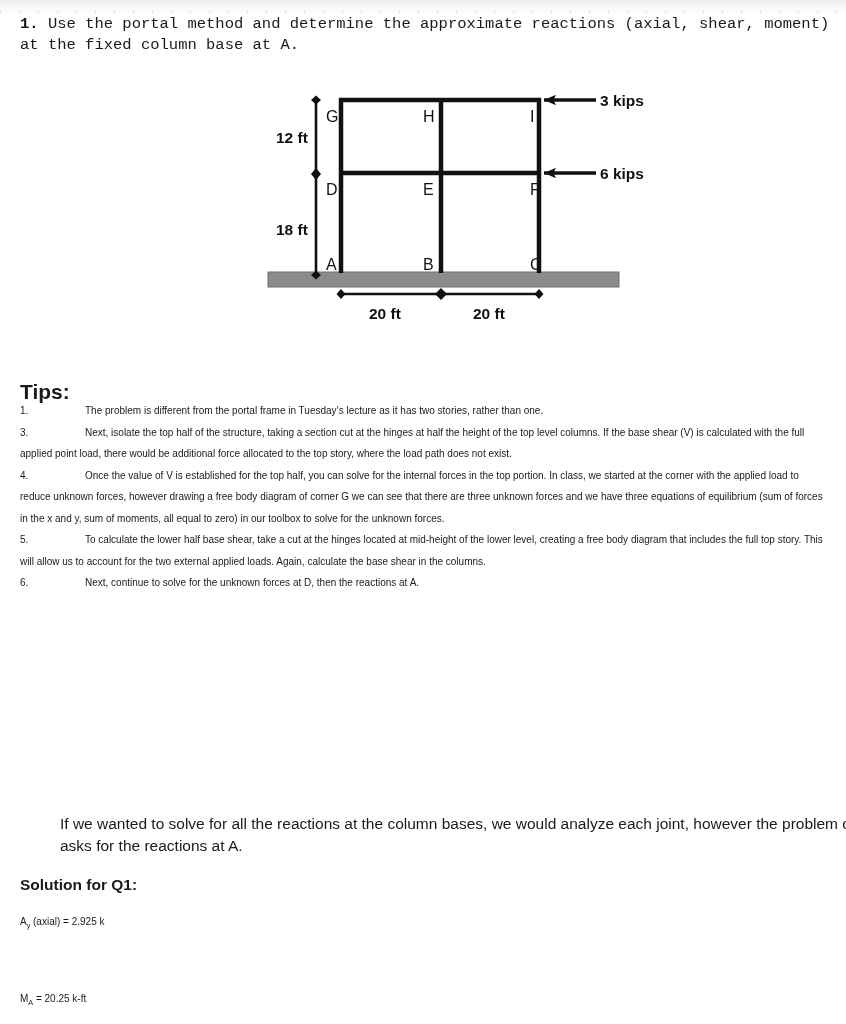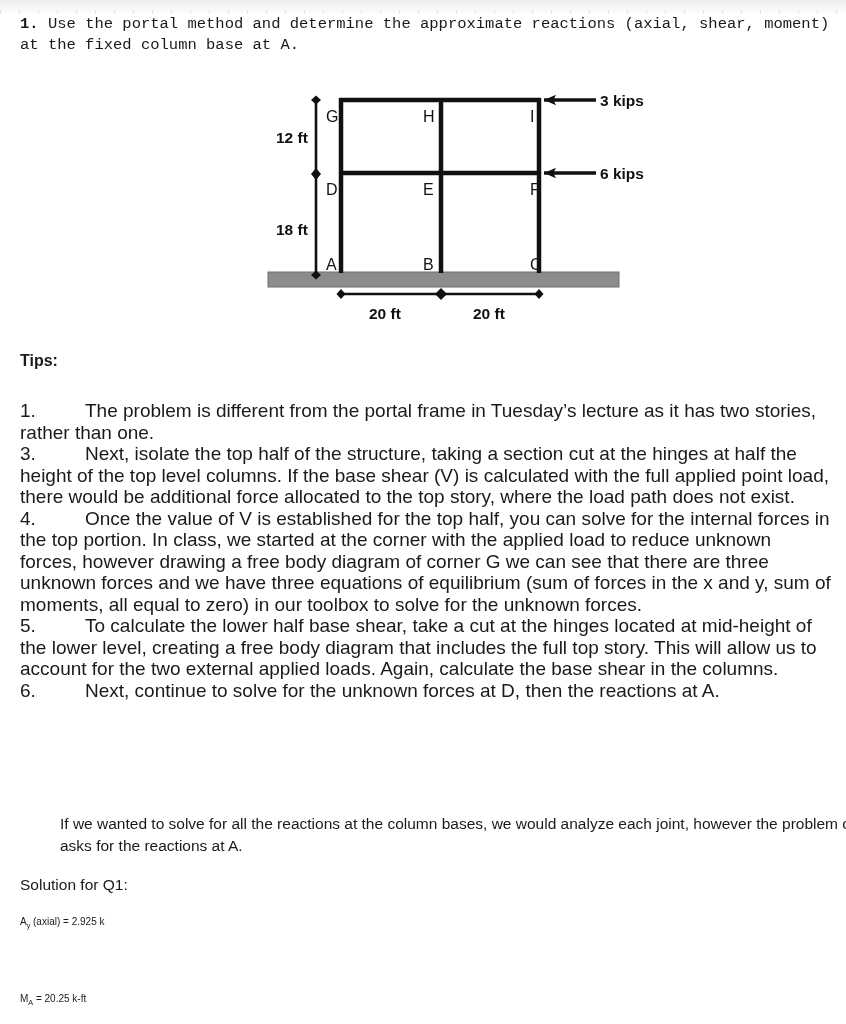--- a/index.html
+++ b/index.html
@@ -43,39 +43,39 @@
 
   
   .diagram {
     position: absolute; left: 0px; top: 80px;
     width: 846px; height: 250px; margin-left: 36px;
   }
   .diagram svg { display: block; }
 
   
   .tips-head {
-    position: absolute; left: 20px; top: 352px;
-    font-size: 16px; font-weight: bold;
+    position: absolute; left: 20px; top: 380px;
+    font-size: 21px; font-weight: bold;
   }
   .tips {
     position: absolute; left: 20px; top: 400px; width: 812px;
-    font-size: 19px; line-height: 21.5px;
+    font-size: 10px; line-height: 21.5px;
   }
   .tip { display: block; text-indent: 0; }
   .tip .num { display: inline-block; width: 65px; }
 
   .closing {
     position: absolute; left: 20px; top: 813px; width: 812px;
     font-size: 15.5px; line-height: 21.5px; margin-left: 40px;
   }
 
   
   .sol-head {
     position: absolute; left: 20px; top: 876px;
-    font-size: 15.5px; font-weight: normal;
+    font-size: 15.5px; font-weight: bold;
   }
   .sol-line {
     position: absolute; left: 20px;
     font-size: 10px; line-height: 21px;
   }
   .sol-1 { top: 911px; }
   .sol-2 { top: 950px; }
   .sol-3 { top: 988px; }
   sub { font-size: 0.72em; }
 </style>

